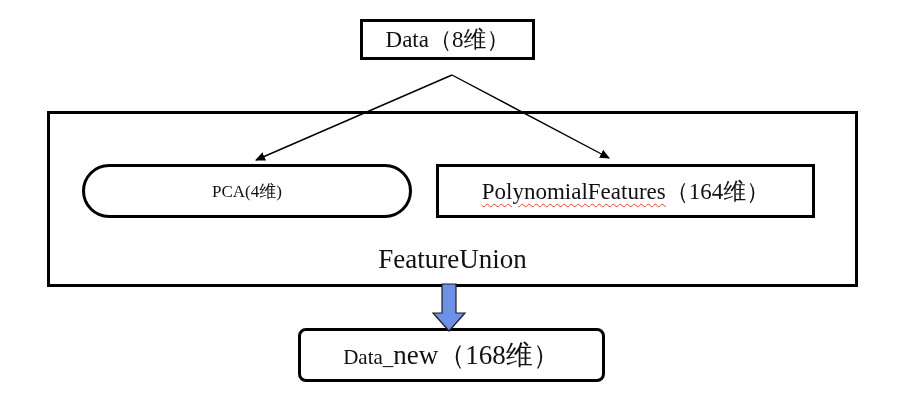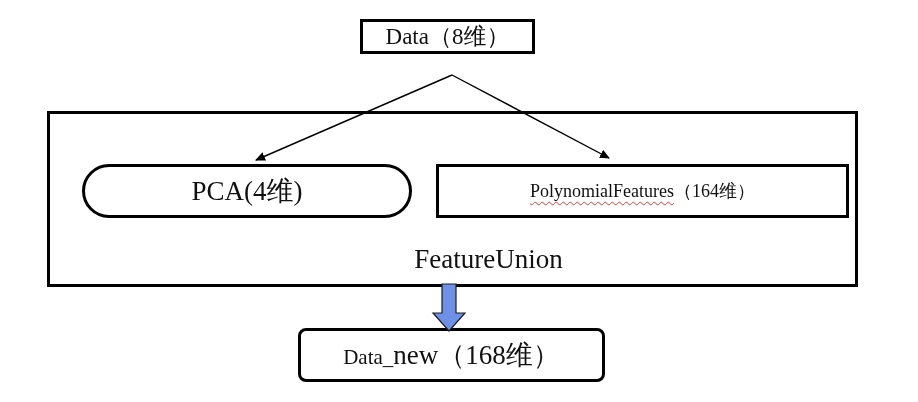--- a/index.html
+++ b/index.html
@@ -19,34 +19,33 @@
   .box {
     position: absolute;
     box-sizing: border-box;
     border: 3px solid #000000;
     background: #ffffff;
     display: flex;
     align-items: center;
     justify-content: center;
     white-space: nowrap;
   }
-  .data-box   { left: 360px; top: 19px;  width: 175px; height: 35px; font-size: 23px; }
+  .data-box   { left: 360px; top: 19px;  width: 175px; height: 41px; font-size: 23px; }
   .outer-box  { left: 47px;  top: 111px; width: 811px; height: 176px; background: transparent; }
-  .pca-box    { left: 82px;  top: 164px; width: 330px; height: 54px; font-size: 27px; border-radius: 27px; }
-  .poly-box   { left: 436px; top: 164px; width: 413px; height: 54px; font-size: 18px; }
+  .pca-box    { left: 82px;  top: 164px; width: 330px; height: 54px; font-size: 17px; border-radius: 27px; }
+  .poly-box   { left: 436px; top: 164px; width: 379px; height: 54px; font-size: 23px; }
   .new-box    { left: 298px; top: 328px; width: 307px; height: 54px; font-size: 21px; border-radius: 8px; }
   .fu-label {
     position: absolute;
     left: 47px;
     top: 244px;
     width: 811px;
     text-align: center;
     font-size: 27px;
     line-height: 30px;
-    margin-left: 36px;
   }
   .wavy-underline {
     text-decoration: underline;
     text-decoration-style: wavy;
     text-decoration-color: #e8392e;
     text-decoration-thickness: 1px;
     text-underline-offset: 4px;
   }
   .new-suffix { font-size: 27px; }
   .overlay {

